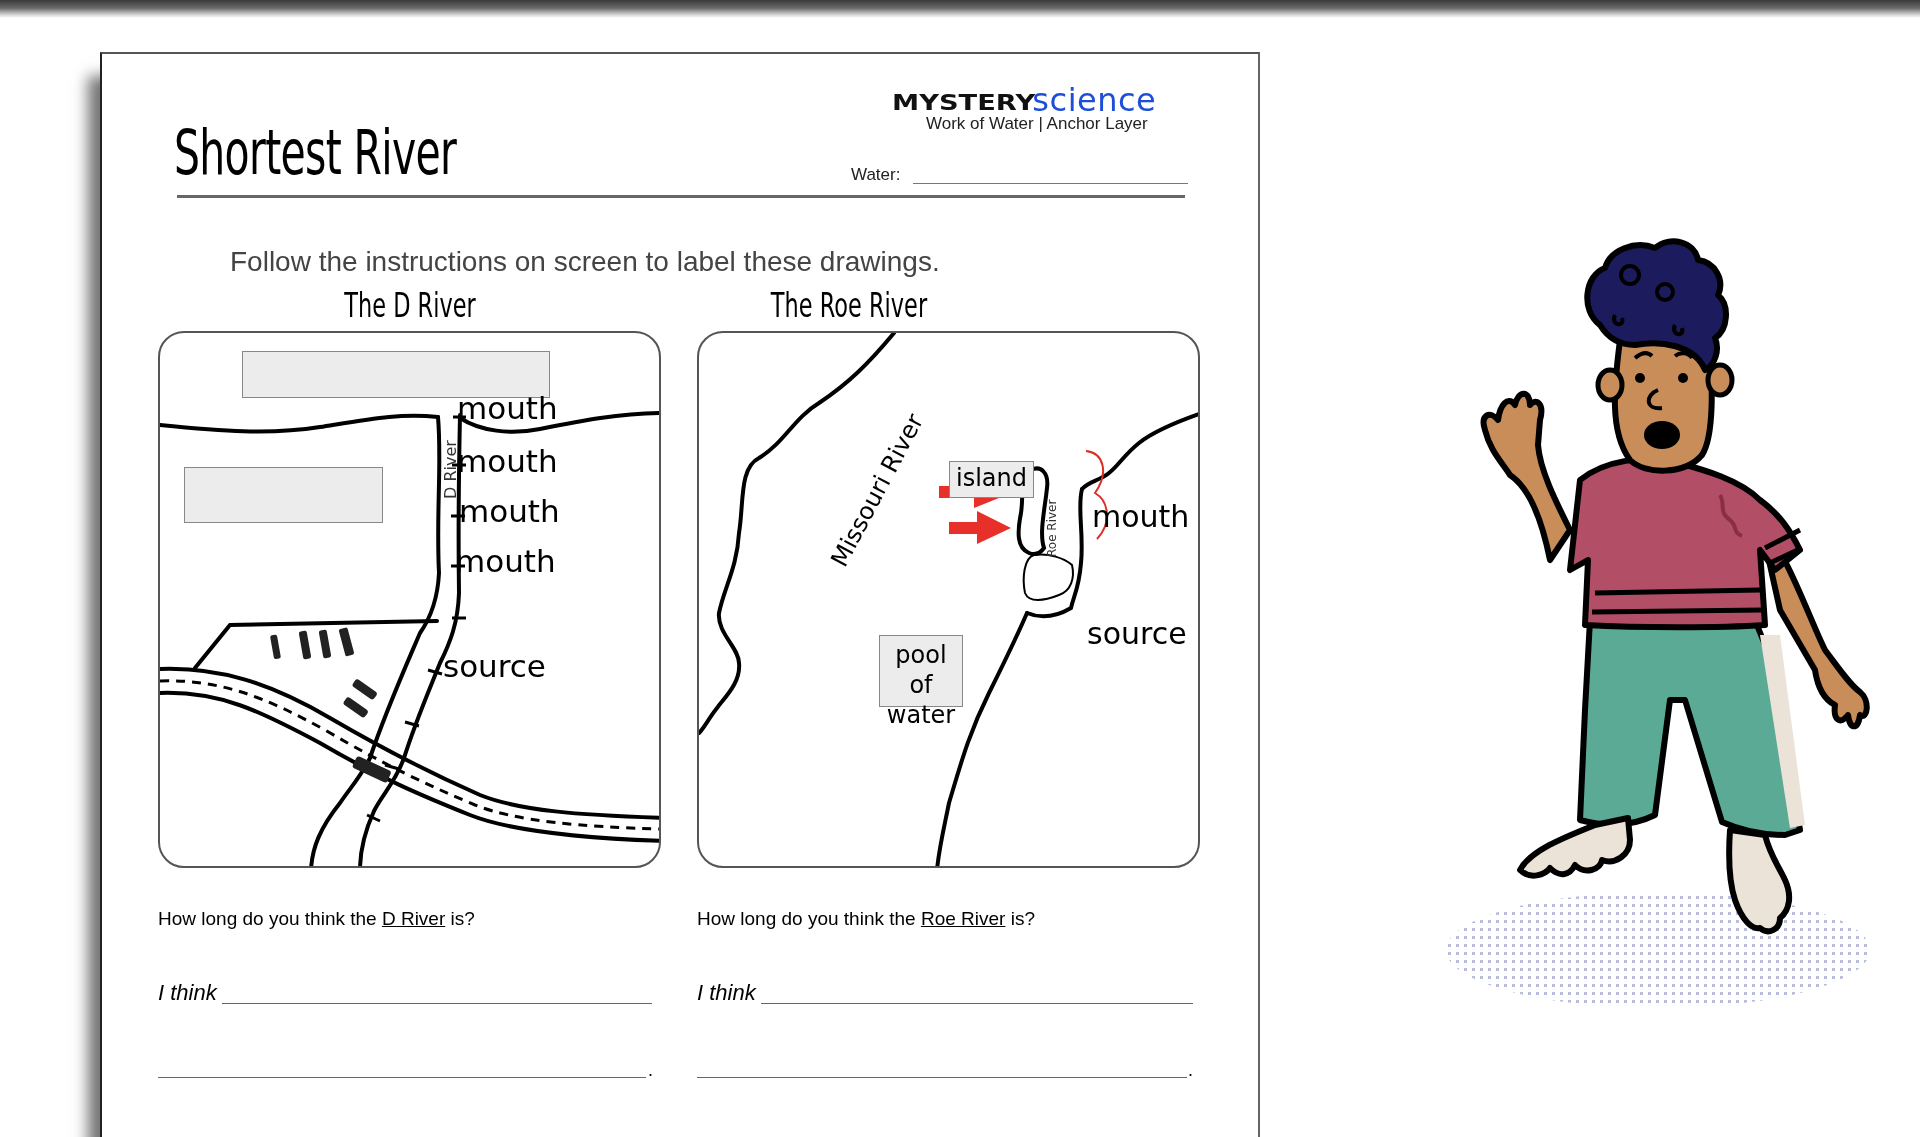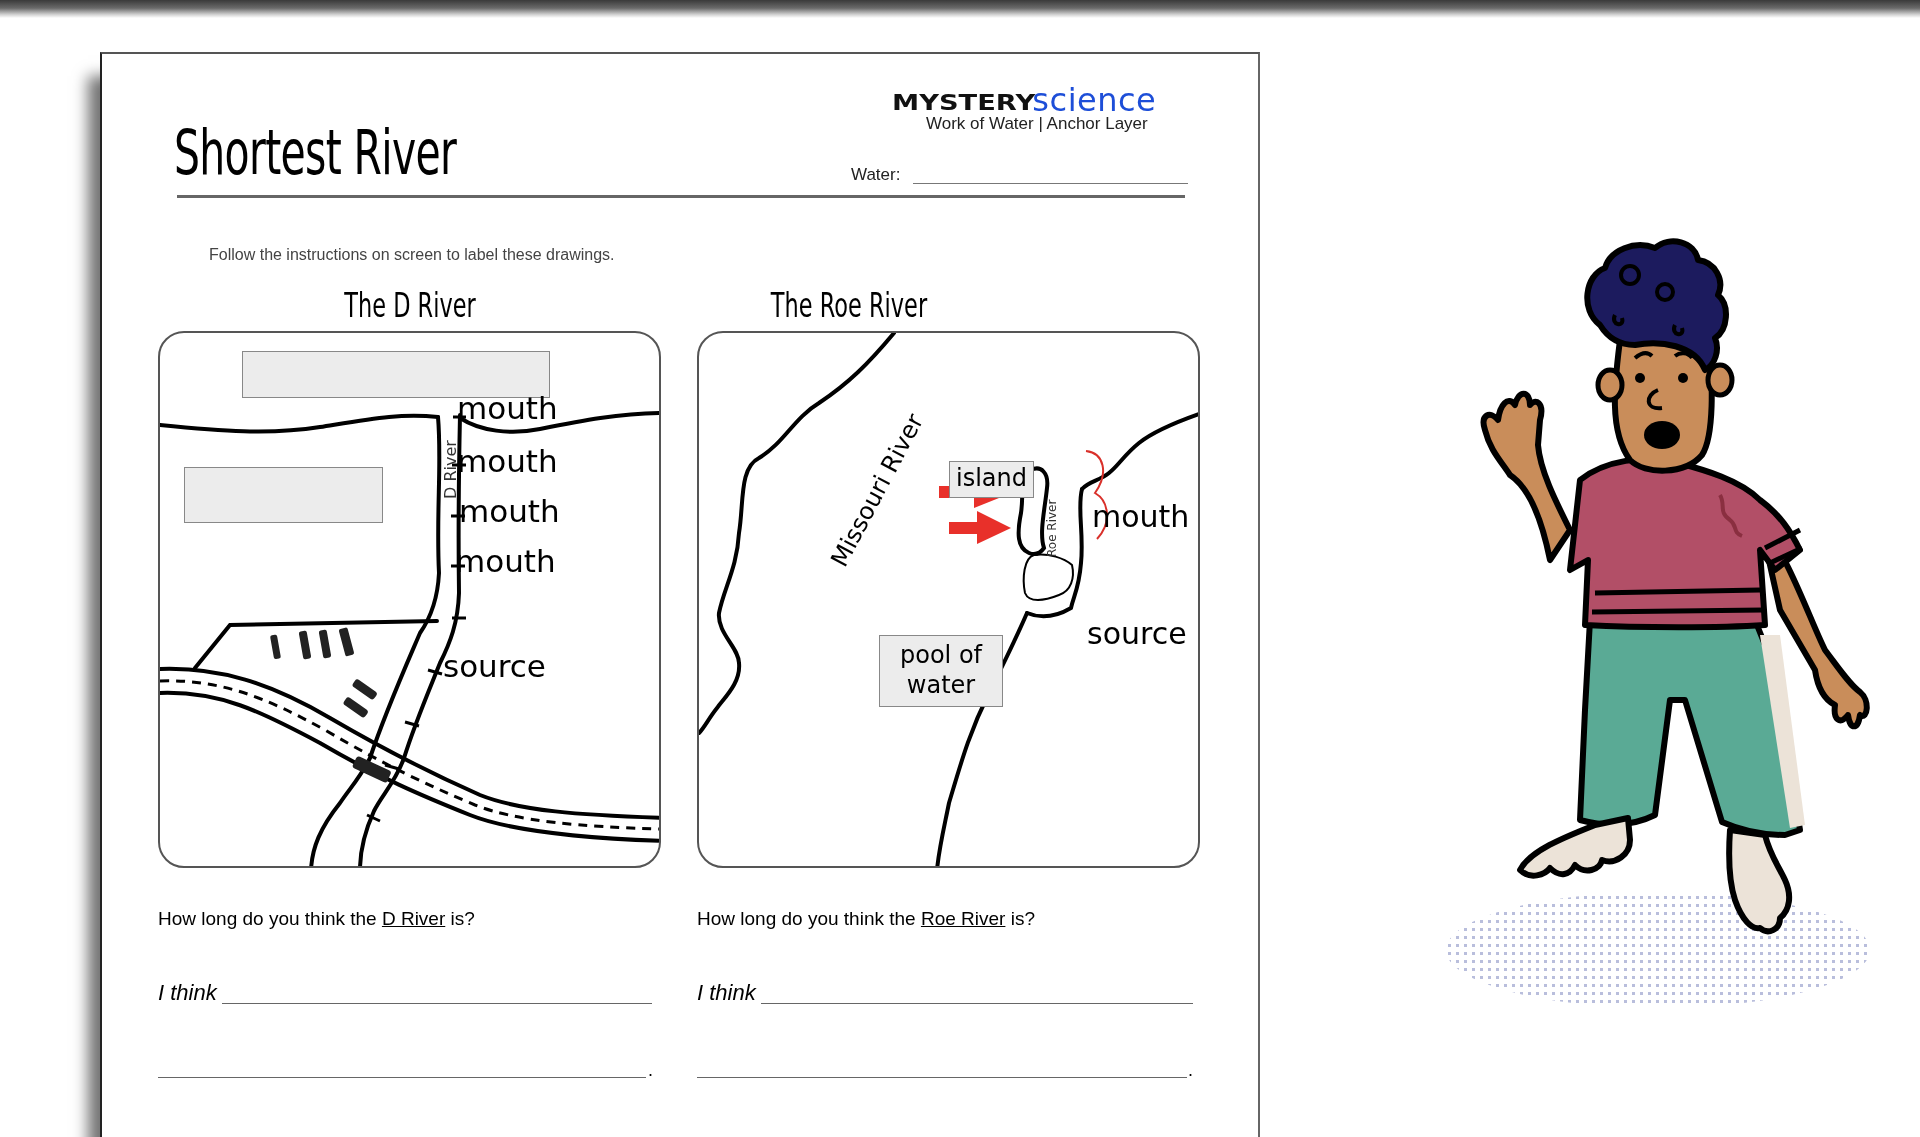--- a/index.html
+++ b/index.html
@@ -27,21 +27,21 @@
   .divider { left: 75px; top: 141px; width: 1008px; height: 3px; background: #666; }
   .brand { left: 790px; top: 27px; white-space: nowrap; }
   .brand-mystery {
     font-family: "DejaVu Sans", sans-serif; font-weight: 900; font-size: 26px; color: #111;
     letter-spacing: 0px; display: inline-block; transform: scaleX(1.05) scaleY(0.85); transform-origin: left center;
   }
   .brand-science { font-family: "DejaVu Sans", sans-serif; font-size: 32px; color: #1d4ed8; font-weight: normal; margin-left: 4px; letter-spacing: 0.5px;}
   .subtitle { left: 824px; top: 60px; font-size: 17px; color: #222; white-space: nowrap; }
   .name-label { left: 749px; top: 111px; font-size: 17px; color: #222; }
   .name-line { left: 811px; top: 128px; width: 275px; height: 1px; border-bottom: 1.5px solid #777; }
-  .instructions { left: 107px; top: 192px; font-size: 16px; color: #444; white-space: nowrap; }
+  .instructions { left: 128px; top: 192px; font-size: 28px; color: #444; white-space: nowrap; }
   .map-title {
     top: 232px; font-size: 33px; color: #000; font-family: "DejaVu Sans", sans-serif;
     transform: scaleX(0.68); transform-origin: center top; white-space: nowrap; text-align: center; width: 400px;
   }
   .panel {
     top: 277px; width: 503px; height: 537px; border: 2.5px solid #555; border-radius: 26px;
     box-sizing: border-box; overflow: hidden; background: #fff;
   }
   .panel svg { position: absolute; left: 0; top: 0; }
   .label-box {
@@ -163,21 +163,21 @@
         <rect x="240" y="153" width="35" height="12"></rect>
         <polygon points="275,142 275,175 315,159"></polygon>
         <rect x="250" y="189" width="28" height="12"></rect>
         <polygon points="278,178 278,211 312,195"></polygon>
       </g>
     </svg>
 
     <div class="label-box box-word" style="left:238px; top:128px; width:85px; height:37px;">
       <span>island</span>
     </div>
-    <div class="label-box box-word" style="left:168px; top:302px; width:124px; height:72px; line-height:30px; padding-top:4px;">
+    <div class="label-box box-word" style="left:168px; top:302px; width:84px; height:72px; line-height:30px; padding-top:4px;">
       <div>pool of</div>
       <div>water</div>
     </div>
 
     <div class="map-word" style="left:128px; top:226px; font-size:24px; transform:rotate(-62deg); transform-origin:left top;">Missouri River</div>
     <div class="map-word" style="left:347px; top:224px; font-size:12px; color:#333; transform:rotate(-90deg); transform-origin:left top;">Roe River</div>
 
     <div class="map-word" style="left:393px; top:169px; font-size:30px;">mouth</div>
     <div class="map-word" style="left:388px; top:286px; font-size:30px;">source</div>
   </div>

